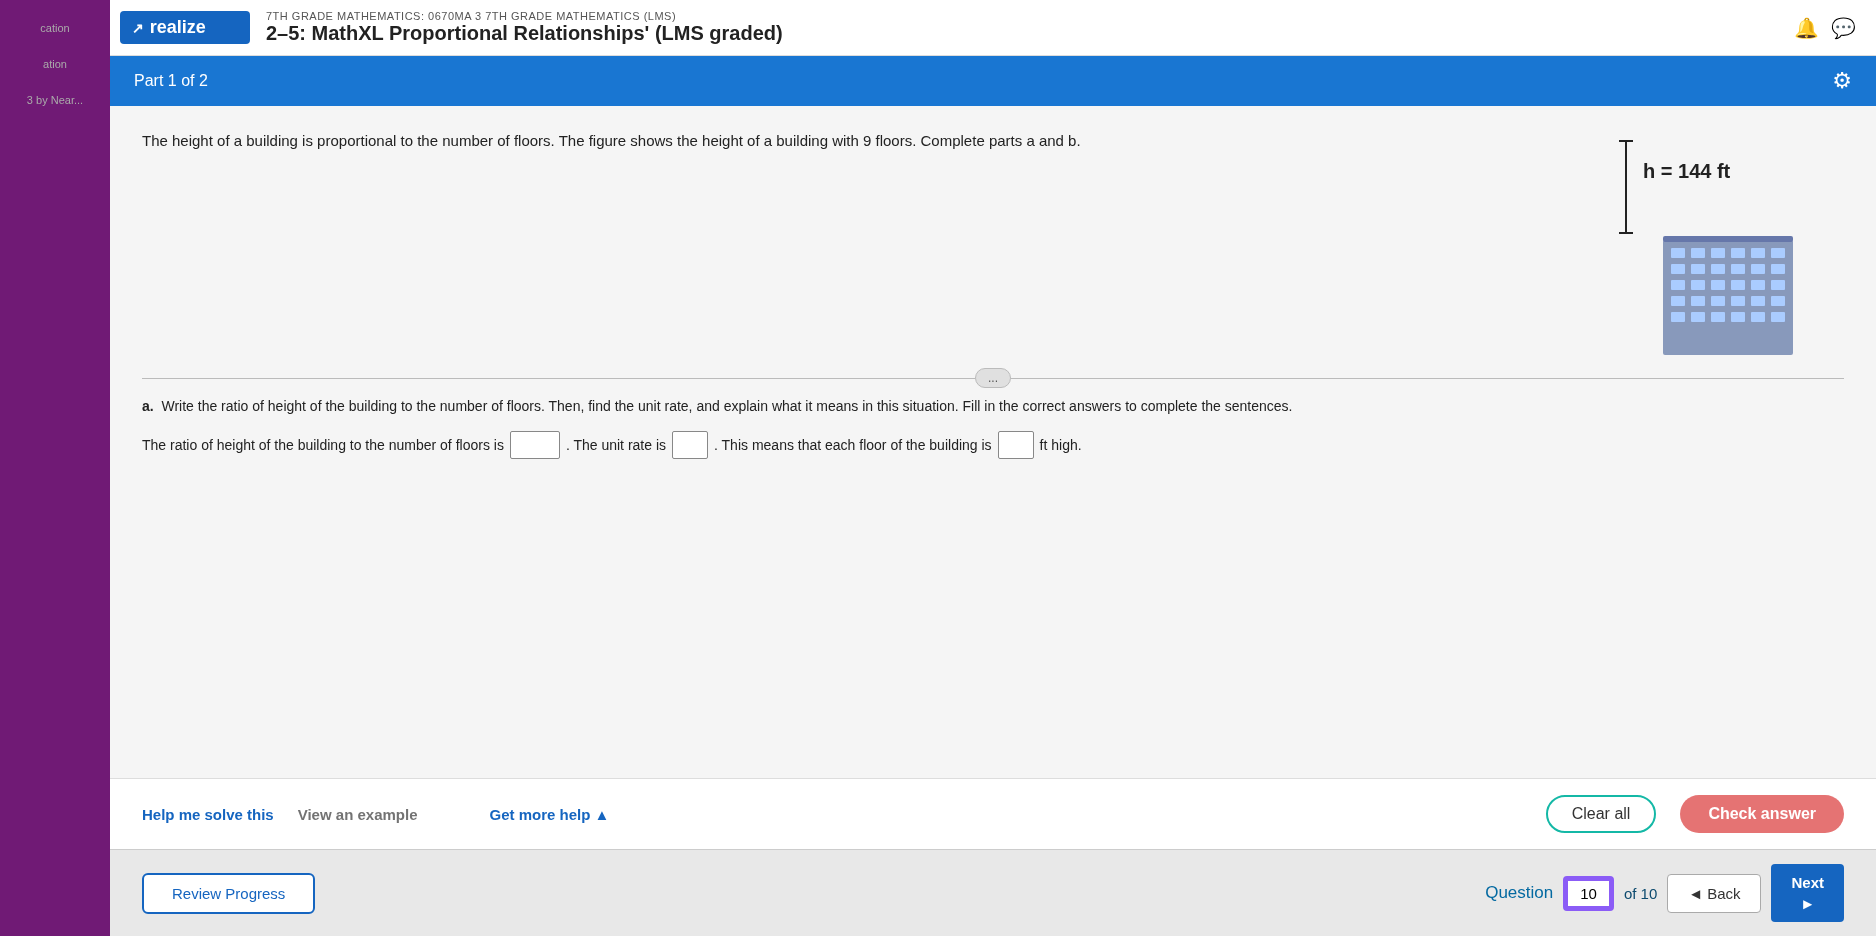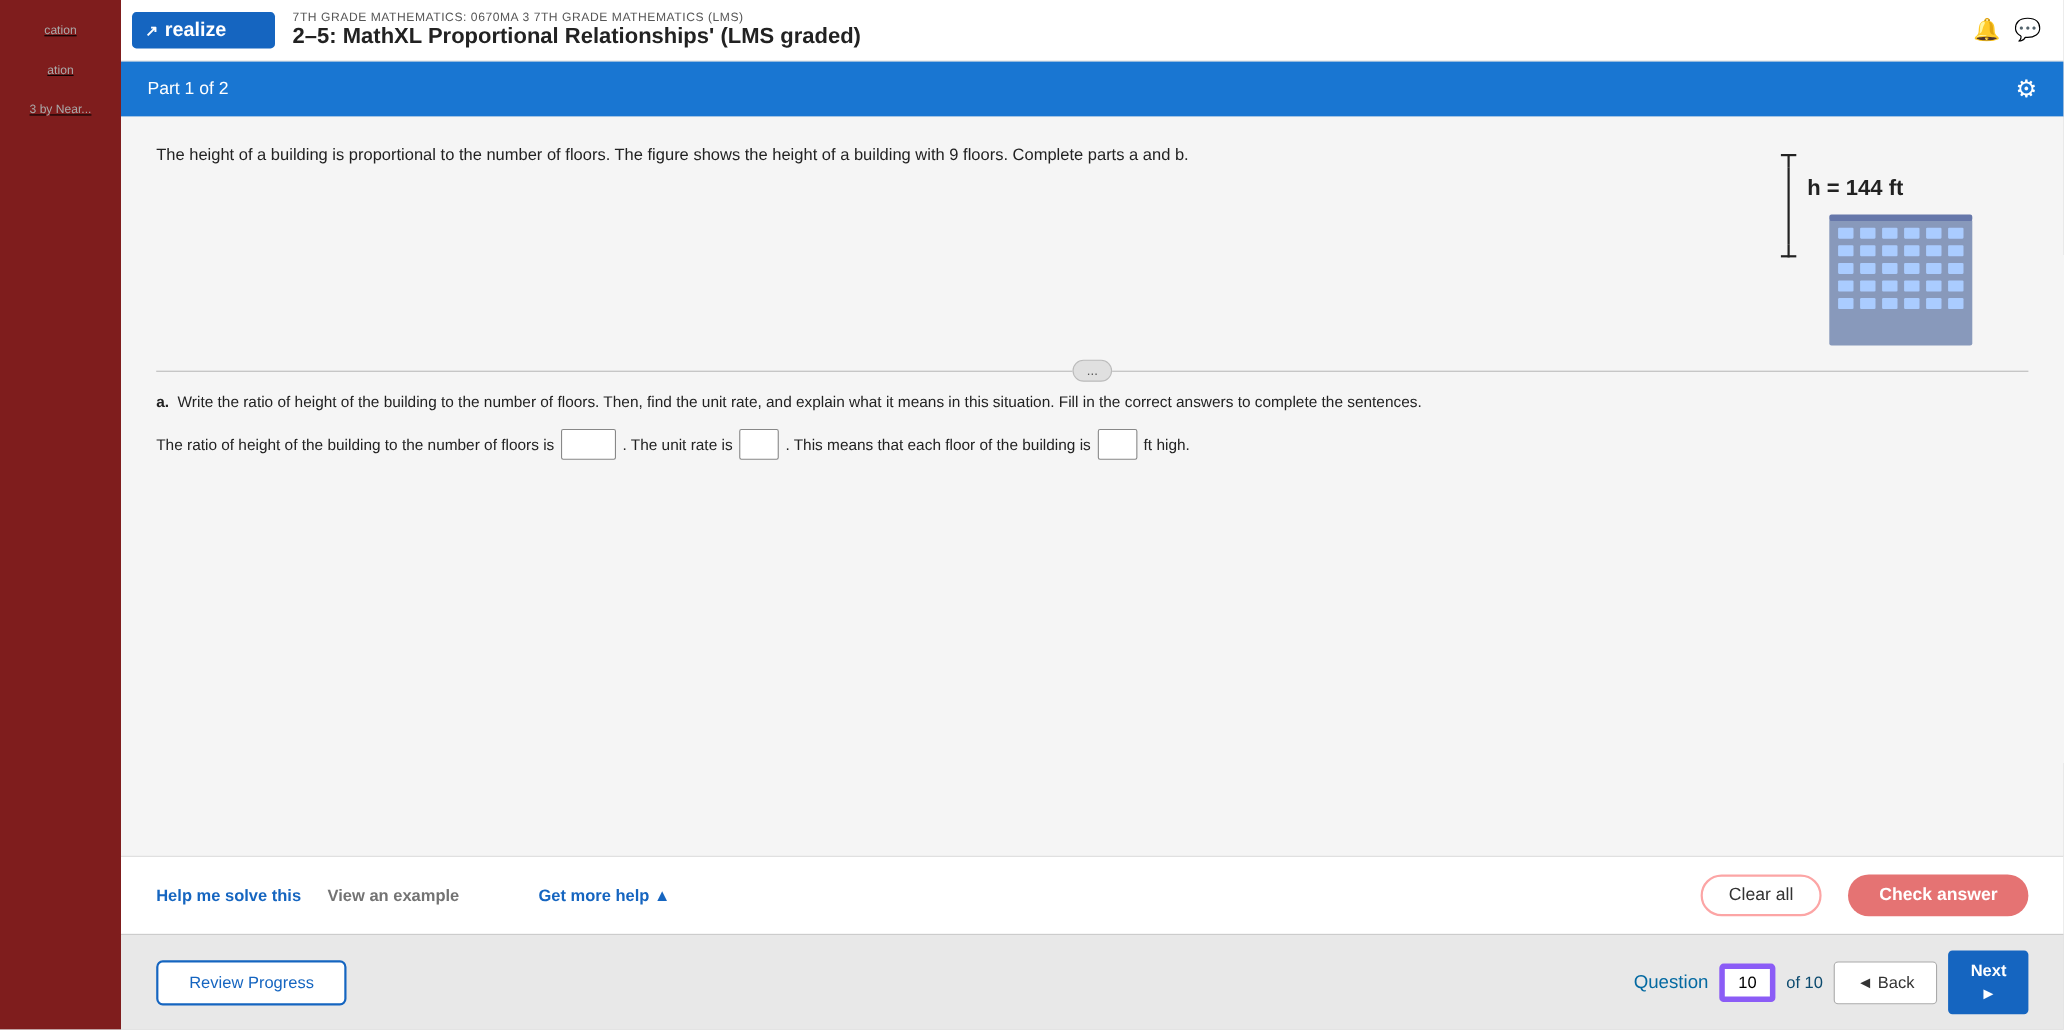--- a/index.html
+++ b/index.html
@@ -5,26 +5,25 @@
     * { box-sizing: border-box; margin: 0; padding: 0; }
     body {
       font-family: Arial, sans-serif;
       background: #d0d0d0;
       min-height: 936px;
       display: flex;
     }
 
     .sidebar {
       width: 110px;
-      background: #7f1d1d;
+      background: #701a75;
       min-height: 936px;
       display: flex;
       flex-direction: column;
       padding: 10px 0;
-      text-decoration: underline;
     }
 
     .sidebar-item {
       color: #aaa;
       font-size: 11px;
       padding: 12px 8px;
       text-align: center;
       cursor: pointer;
     }
 
@@ -201,21 +200,21 @@
       border: none;
       cursor: pointer;
       font-weight: 600;
       margin-left: 48px;
     }
 
     .spacer { flex: 1; }
 
     .btn-clear {
       background: #fff;
-      border: 2px solid #fca5a5;
+      border: 2px solid #14b8a6;
       border-radius: 24px;
       padding: 8px 24px;
       font-size: 16px;
       cursor: pointer;
       color: #333;
       font-weight: 500;
     }
 
     .btn-check {
       background: #e57373;
@@ -383,21 +382,21 @@
 
           <div style="display:flex; flex-direction:column; align-items:center; margin-right:6px; margin-top:10px;">
             <div style="width:2px; height:12px; background:#222; position:relative;">
               <div style="position:absolute; top:0; left:-6px; width:14px; height:2px; background:#222;"></div>
             </div>
             <div style="width:2px; flex:1; min-height:70px; background:#222;"></div>
             <div style="width:2px; height:12px; background:#222; position:relative;">
               <div style="position:absolute; bottom:0; left:-6px; width:14px; height:2px; background:#222;"></div>
             </div>
           </div>
-          <div style="display:flex; flex-direction:column; align-items:flex-start;">
+          <div style="display:flex; flex-direction:column; align-items:flex-start;gap:41px;">
             <div class="height-label" style="margin-top:30px; font-size:20px; font-weight:bold;">h = 144 ft</div>
 
             <svg width="160" height="130" viewBox="0 0 160 130">
 
               <rect x="20" y="10" width="130" height="115" fill="#8899bb" rx="2"></rect>
 
               <g fill="#aaccff">
                 <rect x="28" y="18" width="14" height="10" rx="1"></rect>
                 <rect x="48" y="18" width="14" height="10" rx="1"></rect>
                 <rect x="68" y="18" width="14" height="10" rx="1"></rect>

